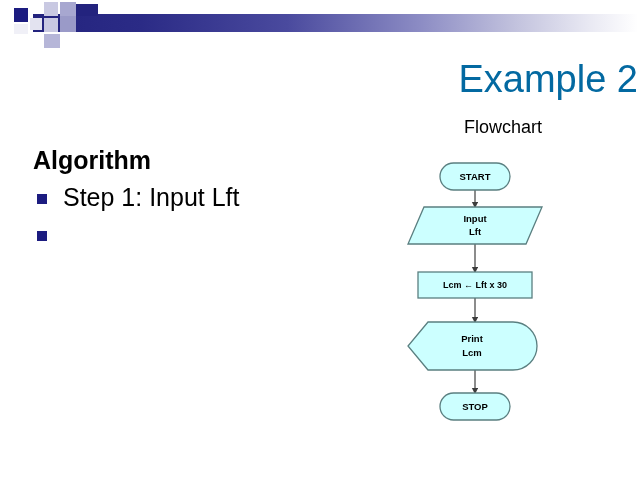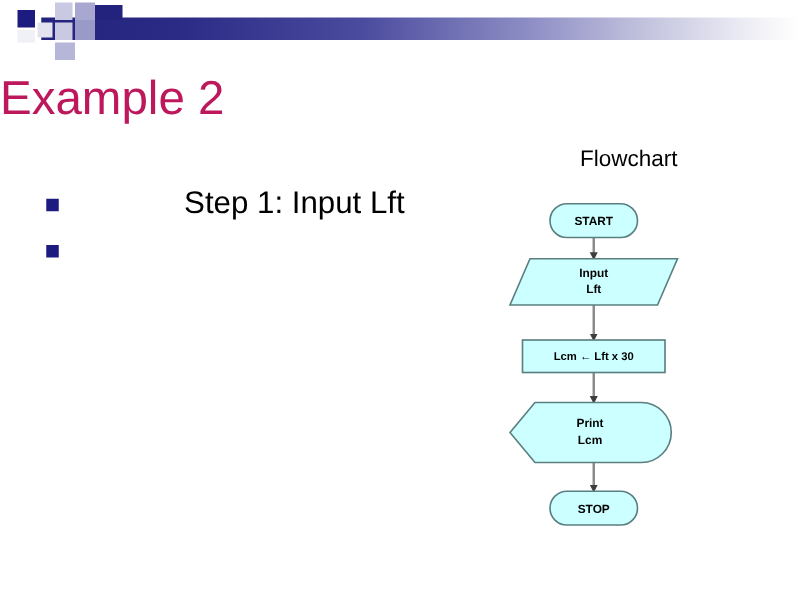--- a/index.html
+++ b/index.html
@@ -40,46 +40,45 @@
     height: 48px;
   }
   .sq { position: absolute; }
 
   
   .slide-title {
     position: absolute;
     left: 0;
     top: 57px;
     width: 638px;
-    text-align: left;
+    text-align: right;
     font-size: 38px;
     font-weight: normal;
     letter-spacing: 0px;
-    color: #be185d;
+    color: #0369a1;
     line-height: 44px;
   }
 
   
   .algo-block {
     position: absolute;
     left: 33px;
     top: 144px;
     width: 375px;
   }
   .algo-heading {
     font-size: 25px;
     font-weight: bold;
     line-height: 32px;
     margin: 0 0 3px 0;
   }
   .algo-list {
     list-style: none;
     margin: 0;
     padding: 0;
-    text-align: center;
   }
   .algo-item {
     position: relative;
     padding-left: 30px;
     font-size: 25px;
     line-height: 37px;
     white-space: nowrap;
   }
   .bullet-square {
     position: absolute;
@@ -136,20 +135,21 @@
     <div class="sq" style="left: 30px; top: 18px; width: 12px; height: 12px; background: rgb(227, 227, 240);"></div>
     <div class="sq" style="left: 44px; top: 18px; width: 14px; height: 14px; background: rgb(201, 201, 226);"></div>
     <div class="sq" style="left: 60px; top: 16px; width: 16px; height: 16px; background: rgb(154, 154, 200);"></div>
     <div class="sq" style="left: 44px; top: 34px; width: 16px; height: 14px; background: rgb(182, 182, 216);"></div>
     <div class="sq" style="left: 14px; top: 24px; width: 14px; height: 10px; background: rgb(240, 240, 247);"></div>
   </div>
 
 <div class="slide-title">Example 2</div>
 
 <div class="algo-block">
+  <div class="algo-heading">Algorithm</div>
   <ul class="algo-list">
     <li class="algo-item">
       <span class="bullet-square" style="background: rgb(28, 28, 128);"></span>
       <span>Step 1:  Input Lft</span>
     </li>
     <li class="algo-item">
       <span class="bullet-square" style="background: rgb(28, 28, 128);"></span>
     </li>
   </ul>
 </div>

